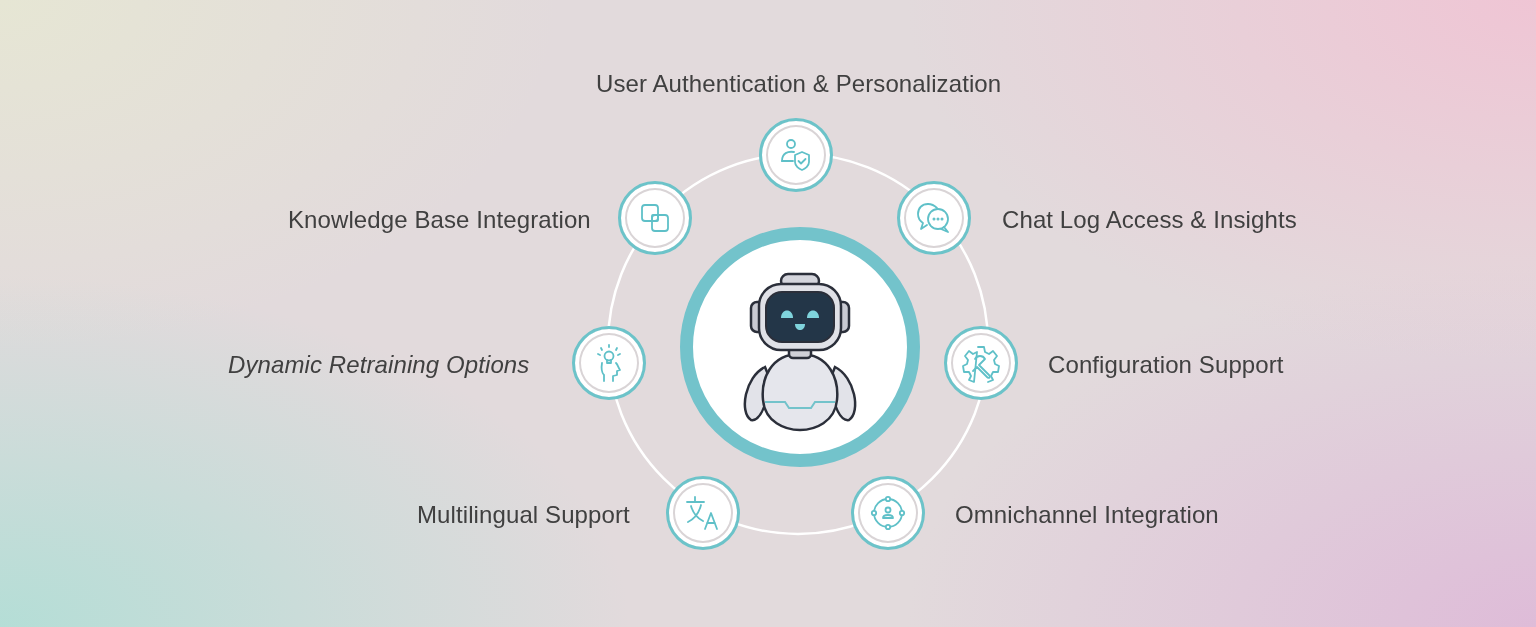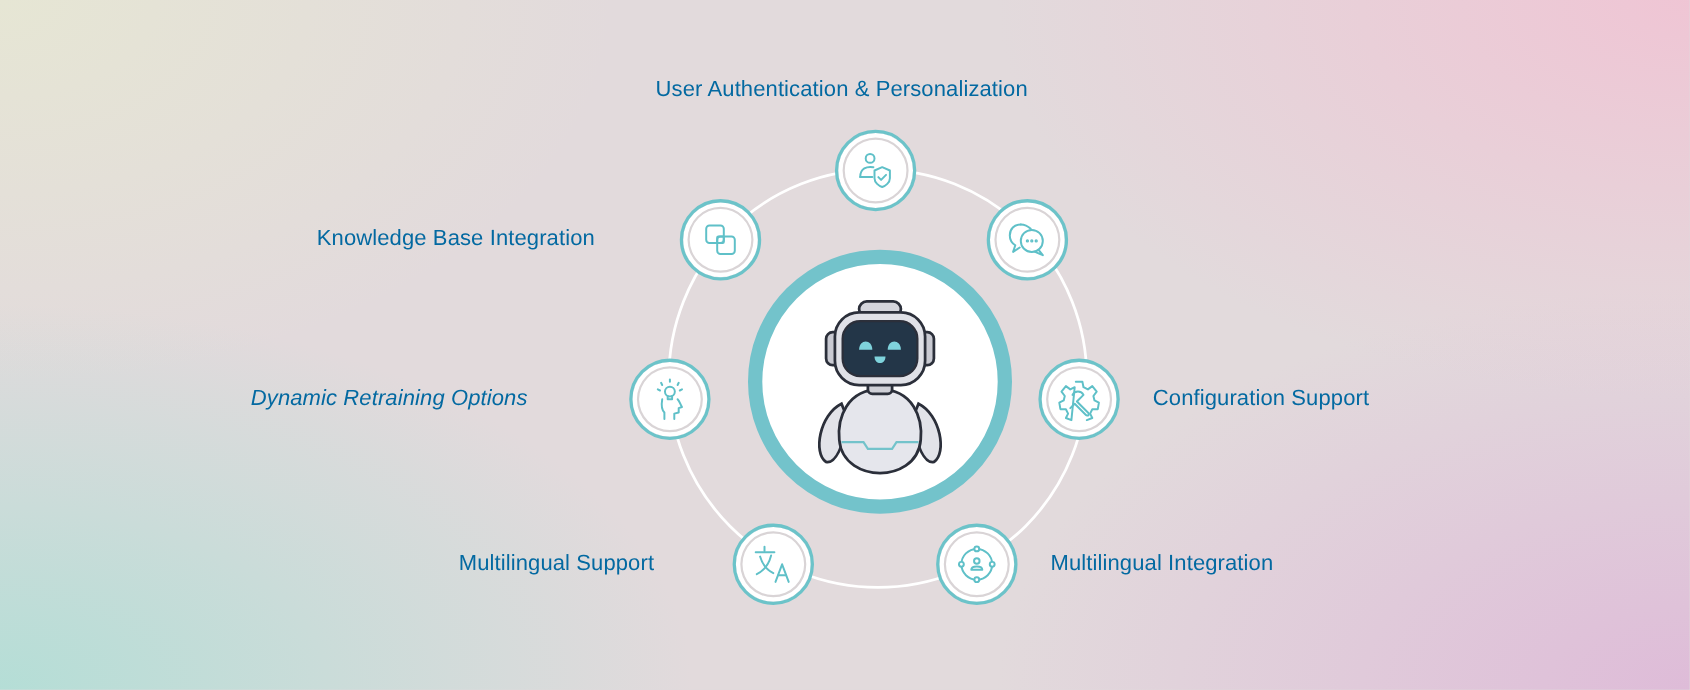--- a/index.html
+++ b/index.html
@@ -18,21 +18,21 @@
   .node {
     position: absolute; width: 74px; height: 74px; border-radius: 50%;
     background: #ffffff; box-sizing: border-box;
     border: 3px solid #6cc3c9;
     box-shadow: inset 0 0 0 4px #ffffff, inset 0 0 0 6px #d9d4d6;
     display: flex; align-items: center; justify-content: center;
     cursor: pointer;
   }
   .node svg { width: 40px; height: 40px; }
   .label {
-    position: absolute; font-size: 20px; color: #0369a1; white-space: nowrap;
+    position: absolute; font-size: 24px; color: #404040; white-space: nowrap;
     letter-spacing: 0.1px; font-weight: 400;
   }
   .center {
     position: absolute; left: 680px; top: 227px; width: 240px; height: 240px;
     border-radius: 50%; background: #ffffff; box-sizing: border-box;
     border: 13px solid #73c3cb;
     display: flex; align-items: center; justify-content: center;
   }
 </style>
 </head>
@@ -85,20 +85,21 @@
     <svg viewBox="0 0 40 40" fill="none" stroke="#5fc0c8" stroke-width="1.8" stroke-linecap="round" stroke-linejoin="round">
       <path d="M14 6 C8 6 4 10 4 16 C4 20 6 23 9 25 L7 31 L13 27"></path>
       <path d="M14 6 C18 6 21 8 23 10"></path>
       <circle cx="24" cy="21" r="10"></circle>
       <path d="M30 29 L34 34 L27 31"></path>
       <circle cx="20" cy="21" r="0.6" fill="#5fc0c8"></circle>
       <circle cx="24" cy="21" r="0.6" fill="#5fc0c8"></circle>
       <circle cx="28" cy="21" r="0.6" fill="#5fc0c8"></circle>
     </svg>
   </div>
+  <div class="label" style="left:1002px; top:206px;">Chat Log Access &amp; Insights</div>
 
   <div class="node" style="left:944px; top:326px;">
     <svg viewBox="0 0 40 40" fill="none" stroke="#5fc0c8" stroke-width="1.8" stroke-linecap="round" stroke-linejoin="round">
       <path d="M17 4 L23 4 L24 9 L28 11 L32 8 L36 13 L33 17 L34 21 L38 23 L37 29 L32 29 L30 33 L32 37 L27 39"></path>
       <path d="M13 39 L8 37 L10 33 L8 29 L3 29 L2 23 L6 21 L7 17 L4 13 L8 8 L12 11 L16 9 Z"></path>
       <path d="M14 16 C16 12 22 12 24 16 L18 22 L28 32 C30 34 28 36 26 34 L16 24 L12 28"></path>
     </svg>
   </div>
   <div class="label" style="left:1048px; top:351px;">Configuration Support</div>
 
@@ -106,21 +107,21 @@
     <svg viewBox="0 0 40 40" fill="none" stroke="#5fc0c8" stroke-width="1.8" stroke-linecap="round" stroke-linejoin="round">
       <circle cx="20" cy="20" r="14"></circle>
       <circle cx="20" cy="6" r="2.2" fill="#ffffff"></circle>
       <circle cx="20" cy="34" r="2.2" fill="#ffffff"></circle>
       <circle cx="6" cy="20" r="2.2" fill="#ffffff"></circle>
       <circle cx="34" cy="20" r="2.2" fill="#ffffff"></circle>
       <circle cx="20" cy="17" r="2.5"></circle>
       <path d="M15 25 C15 21 25 21 25 25 Z"></path>
     </svg>
   </div>
-  <div class="label" style="left:955px; top:501px;">Multilingual Integration</div>
+  <div class="label" style="left:955px; top:501px;">Omnichannel Integration</div>
 
   <div class="node" style="left:666px; top:476px;">
     <svg viewBox="0 0 40 40" fill="none" stroke="#5fc0c8" stroke-width="1.8" stroke-linecap="round" stroke-linejoin="round">
       <path d="M12 4 L12 8"></path>
       <path d="M4 9 L21 9"></path>
       <path d="M8 13 C10 20 14 25 20 28"></path>
       <path d="M18 12 C16 20 11 26 5 29"></path>
       <path d="M22 36 L28 20 L34 36"></path>
       <path d="M24.5 30 L31.5 30"></path>
     </svg>

